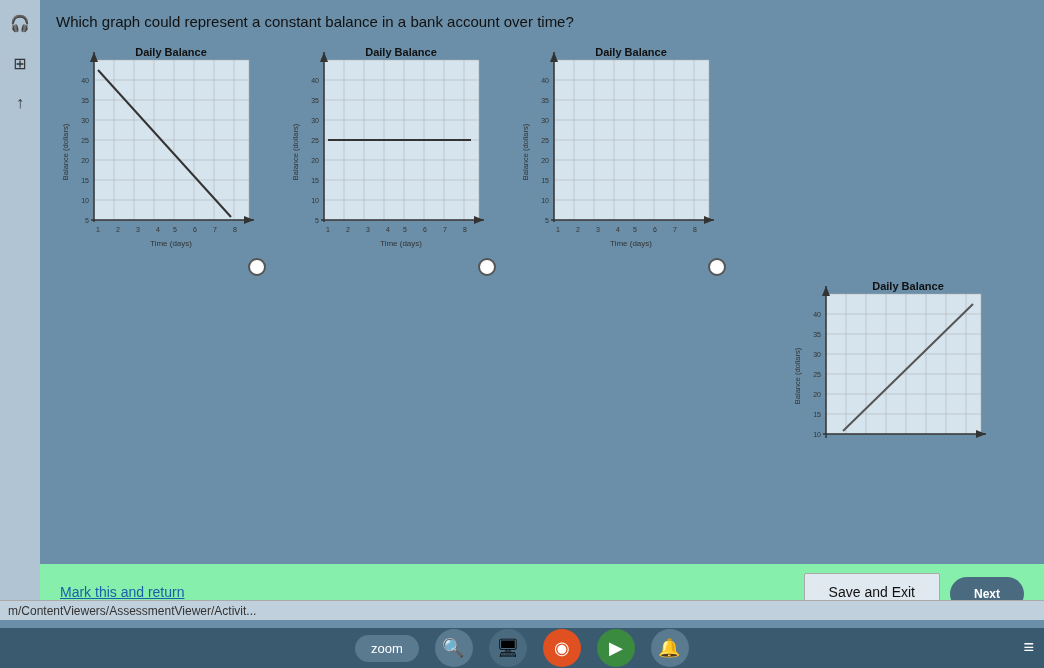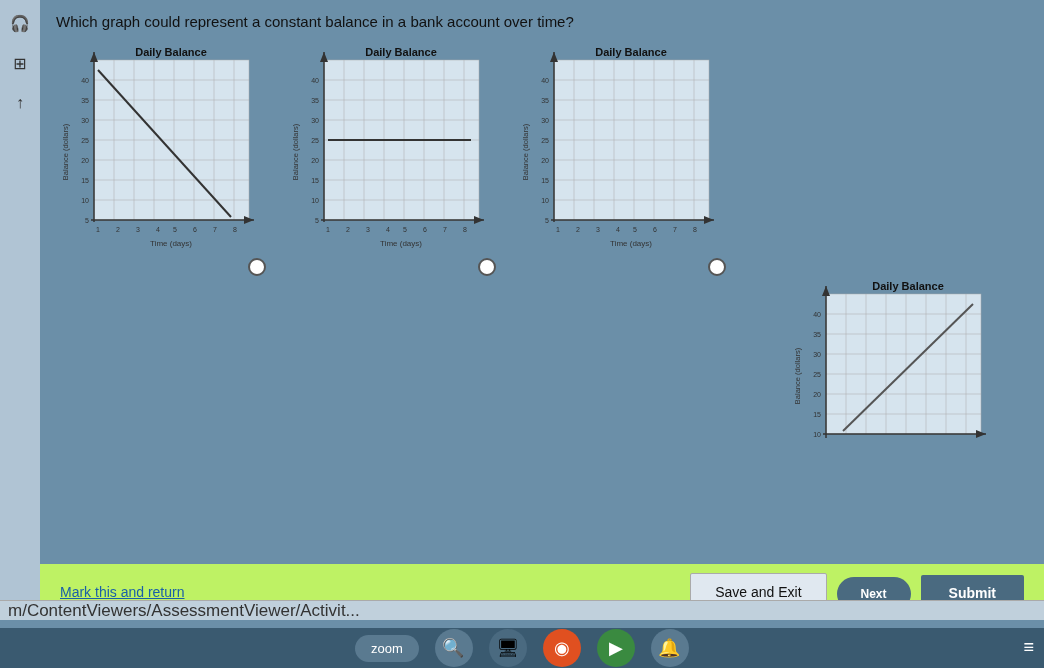--- a/index.html
+++ b/index.html
@@ -57,21 +57,21 @@
       fill: #111;
     }
 
     
     .footer-bar {
       position: absolute;
       bottom: 0;
       left: 0;
       right: 0;
       height: 56px;
-      background: #bef264;
+      background: #86efac;
       display: flex;
       align-items: center;
       padding: 0 20px;
       justify-content: space-between;
     }
 
     .mark-return-link {
       color: #1a5fa8;
       text-decoration: underline;
       font-size: 14px;
@@ -391,26 +391,25 @@
     </div>
   </div>
 
 </div>
 
 <div class="footer-bar" style="position:absolute;bottom:48px;left:40px;right:0;">
   <a class="mark-return-link">Mark this and return</a>
   <div class="footer-buttons">
     <button class="btn-save">Save and Exit</button>
     <button class="btn-next">Next</button>
-    <button class="btn-submit">Submit</button>
   </div>
 </div>
 
 <div class="url-bar" style="position:absolute;bottom:48px;left:0;right:0;height:20px;display:flex;align-items:center;background:#c0d0dc;">
-  <span style="font-size:17px;color:#333;">m/ContentViewers/AssessmentViewer/Activit...</span>
+  <span style="font-size:12px;color:#333;">m/ContentViewers/AssessmentViewer/Activit...</span>
 </div>
 
 <div class="taskbar">
   <div class="taskbar-zoom">zoom</div>
   <div class="taskbar-icon" style="background:#5a7a90;">🔍</div>
   <div class="taskbar-icon" style="background:#4a6a80;">🖥</div>
   <div class="taskbar-icon" style="background:#e05020;color:white;">◉</div>
   <div class="taskbar-icon" style="background:#3a8a40;color:white;">▶</div>
   <div class="taskbar-icon" style="background:#5a7a90;">🔔</div>
   <div style="position:absolute;right:10px;bottom:10px;color:white;font-size:18px;">≡</div>

